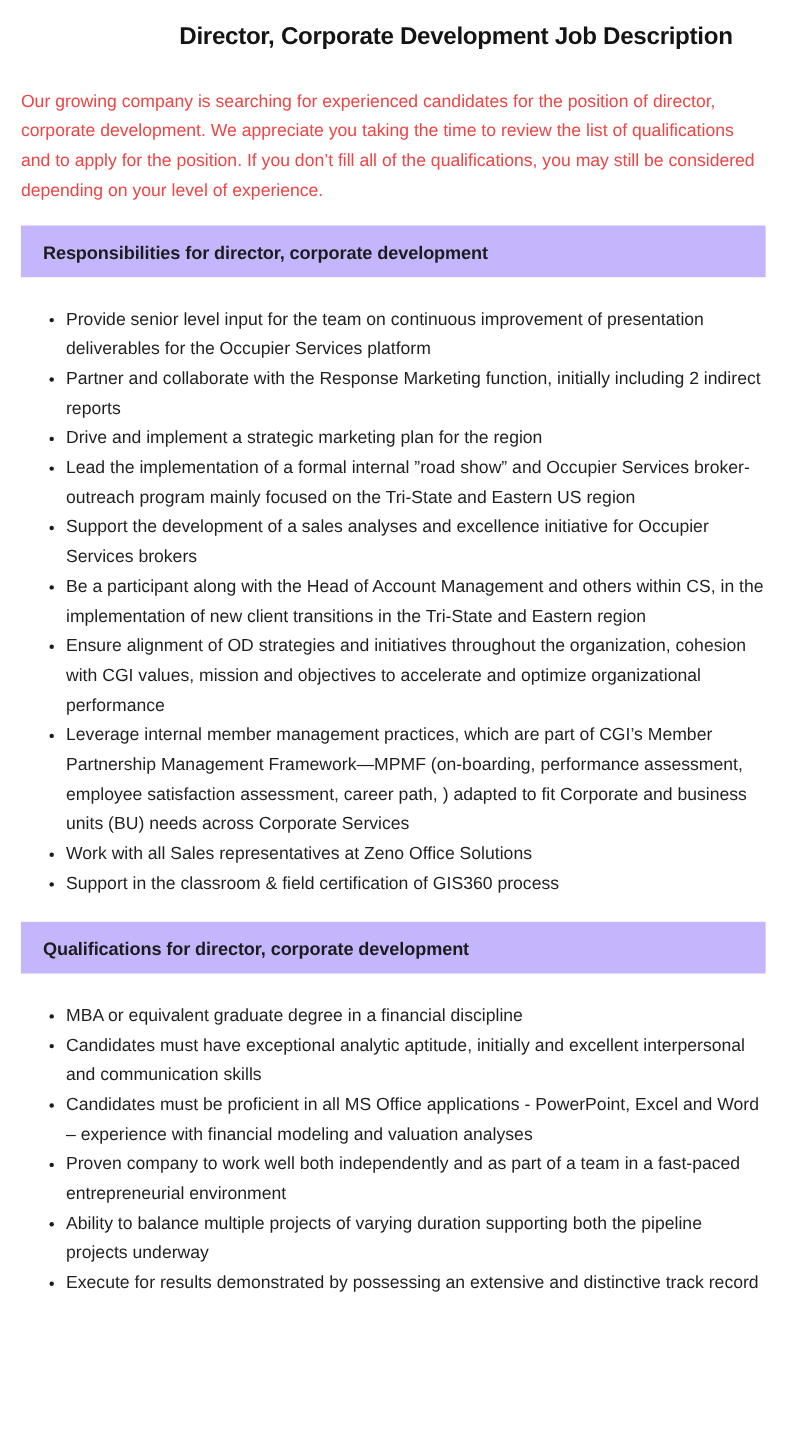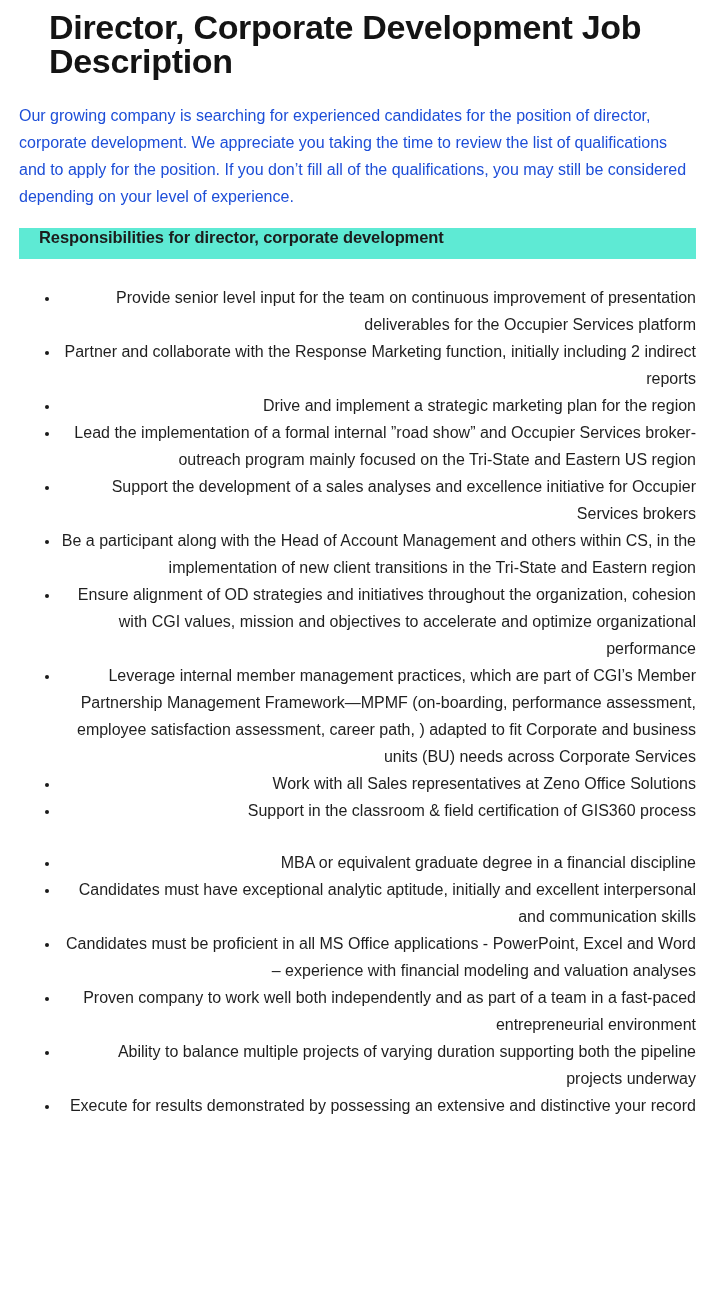--- a/index.html
+++ b/index.html
@@ -13,57 +13,56 @@
     font-family: "Liberation Sans", "DejaVu Sans", sans-serif;
     color: #1f1f1f;
     -webkit-font-smoothing: antialiased;
   }
   .page {
     box-sizing: border-box;
     width: 720px;
     padding: 10px 24px 40px 19px;
   }
   .page-title {
-    font-size: 34px;
-    line-height: 34px;
+    font-size: 22px;
+    line-height: 45px;
     font-weight: 700;
-    text-align: left;
+    text-align: right;
     color: #141414;
     letter-spacing: -0.3px;
     margin: 0 30px 24px 30px;
   }
   .intro {
     font-size: 16px;
     line-height: 27px;
     margin: 0 0 18px 0;
-    color: #1d4ed8;
+    color: #ef4444;
   }
   .section {
     margin: 0;
   }
   .section-bar {
-    background: #5eead4;
+    background: #c4b5fd;
     font-size: 16.5px;
     font-weight: 700;
     color: #1c1c1c;
-    padding: 0 20px 12px 20px;
+    padding: 16px 20px 12px 20px;
     letter-spacing: -0.1px;
   }
   ul.bullet-list {
     margin: 25px 0 21px 0;
     padding: 0 0 0 41px;
     list-style: disc outside;
     font-size: 16px;
     line-height: 27px;
     color: #1f1f1f;
   }
   ul.bullet-list li {
     padding-left: 0;
     margin: 0;
-    text-align: right;
   }
   ul.bullet-list li::marker {
     font-size: 14px;
     color: #1a1a1a;
   }
 </style>
 </head>
 <body>
 
 <main class="page">
@@ -82,23 +81,24 @@
         <li>Support the development of a sales analyses and excellence initiative for Occupier Services brokers</li>
         <li>Be a participant along with the Head of Account Management and others within CS, in the implementation of new client transitions in the Tri-State and Eastern region</li>
         <li>Ensure alignment of OD strategies and initiatives throughout the organization, cohesion with CGI values, mission and objectives to accelerate and optimize organizational performance</li>
         <li>Leverage internal member management practices, which are part of CGI’s Member Partnership Management Framework—MPMF (on-boarding, performance assessment, employee satisfaction assessment, career path, ) adapted to fit Corporate and business units (BU) needs across Corporate Services</li>
         <li>Work with all Sales representatives at Zeno Office Solutions</li>
         <li>Support in the classroom &amp; field certification of GIS360 process</li>
       </ul>
   </section>
 
   <section class="section">
+    <div class="section-bar">Qualifications for director, corporate development</div>
     <ul class="bullet-list">
         <li>MBA or equivalent graduate degree in a financial discipline</li>
         <li>Candidates must have exceptional analytic aptitude, initially and excellent interpersonal and communication skills</li>
         <li>Candidates must be proficient in all MS Office applications - PowerPoint, Excel and Word – experience with financial modeling and valuation analyses</li>
         <li>Proven company to work well both independently and as part of a team in a fast-paced entrepreneurial environment</li>
         <li>Ability to balance multiple projects of varying duration supporting both the pipeline projects underway</li>
-        <li>Execute for results demonstrated by possessing an extensive and distinctive your record</li>
+        <li>Execute for results demonstrated by possessing an extensive and distinctive track record</li>
       </ul>
   </section>
 
 </main>
 
 </body></html>

